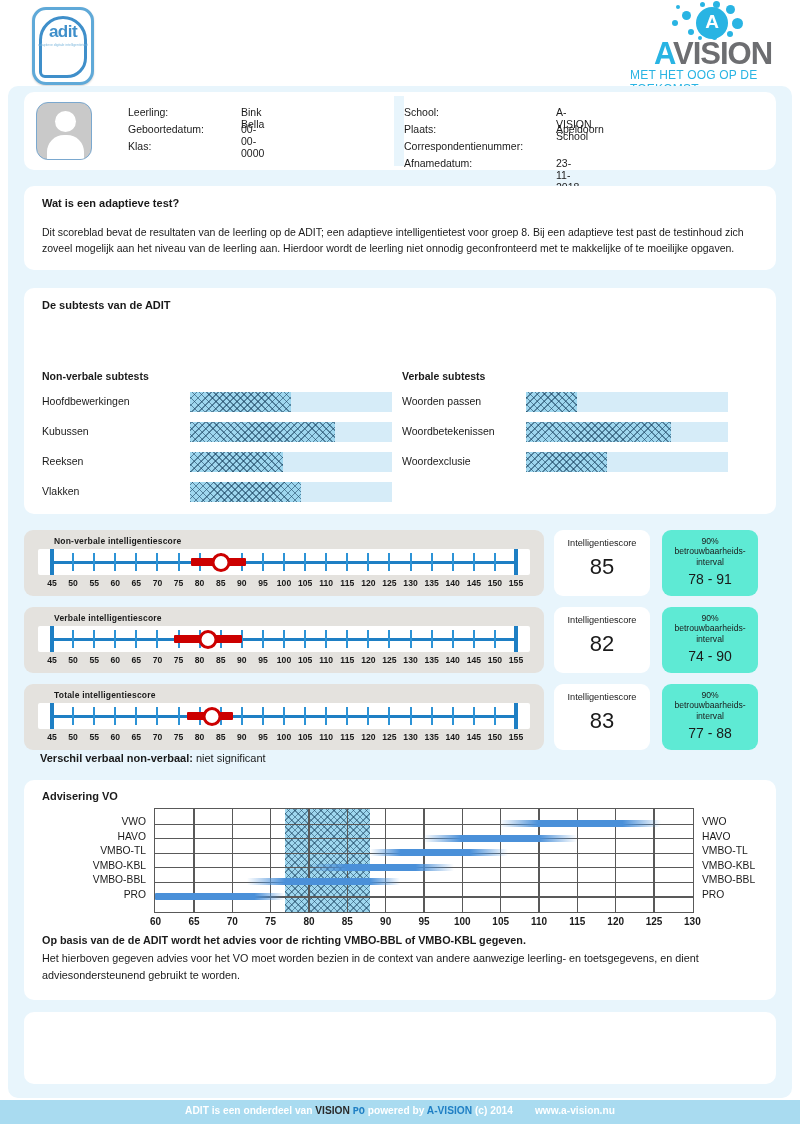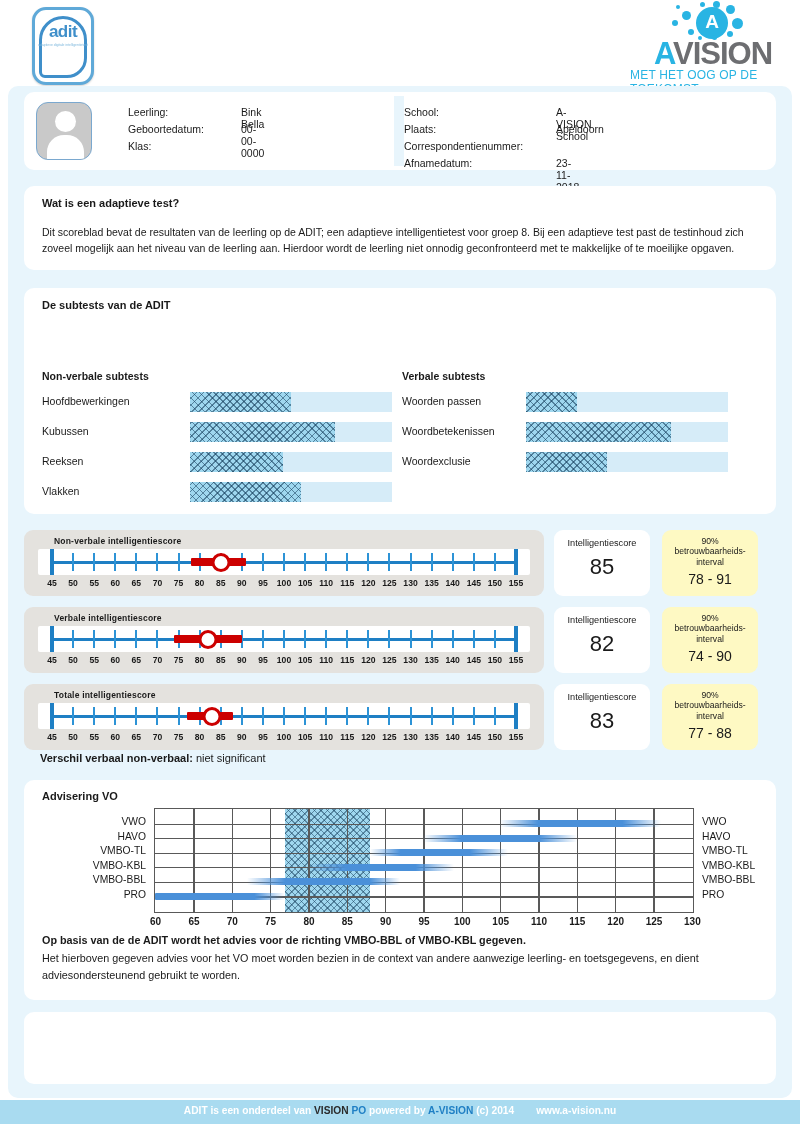--- a/index.html
+++ b/index.html
@@ -179,21 +179,21 @@
   .score-box .cap {
     position: absolute; left: 0; top: 8px; width: 96px; text-align: center;
     font-size: 9.2px; color: #1a1a1a;
   }
   .score-box .num {
     position: absolute; left: 0; top: 24px; width: 96px; text-align: center;
     font-size: 22px; color: #1a1a1a;
   }
   .ci-box {
     position: absolute; left: 662px; width: 96px; height: 66px;
-    background: #fef9c3; border-radius: 9px;
+    background: #5eead4; border-radius: 9px;
   }
   .ci-box .cap {
     position: absolute; left: 0; top: 6px; width: 96px; text-align: center;
     font-size: 8.6px; color: #1a1a1a; line-height: 1.22;
   }
   .ci-box .rng {
     position: absolute; left: 0; top: 41px; width: 96px; text-align: center;
     font-size: 14px; color: #1a1a1a;
   }
 
@@ -248,21 +248,21 @@
   
   .footer {
     position: absolute; left: 0; top: 1100px; width: 800px; height: 24px;
     background: #a9dbf0;
   }
   .footer .txt {
     position: absolute; left: 0; top: 5px; width: 800px; text-align: center;
     font-size: 10.2px; font-weight: bold; color: #ffffff;
   }
   .footer .route { color: #2a2a2a; }
-  .footer .po { color: #1f7fc4; }
+  .footer .po { color: #1f7fc4; font-family: Liberation Mono, monospace; }
   .footer .av { color: #1f7fc4; }
   .footer .url { margin-left: 22px; }
 </style>
 </head>
 <body>
 
 <div class="page">
 
 
   <div class="adit-logo">

